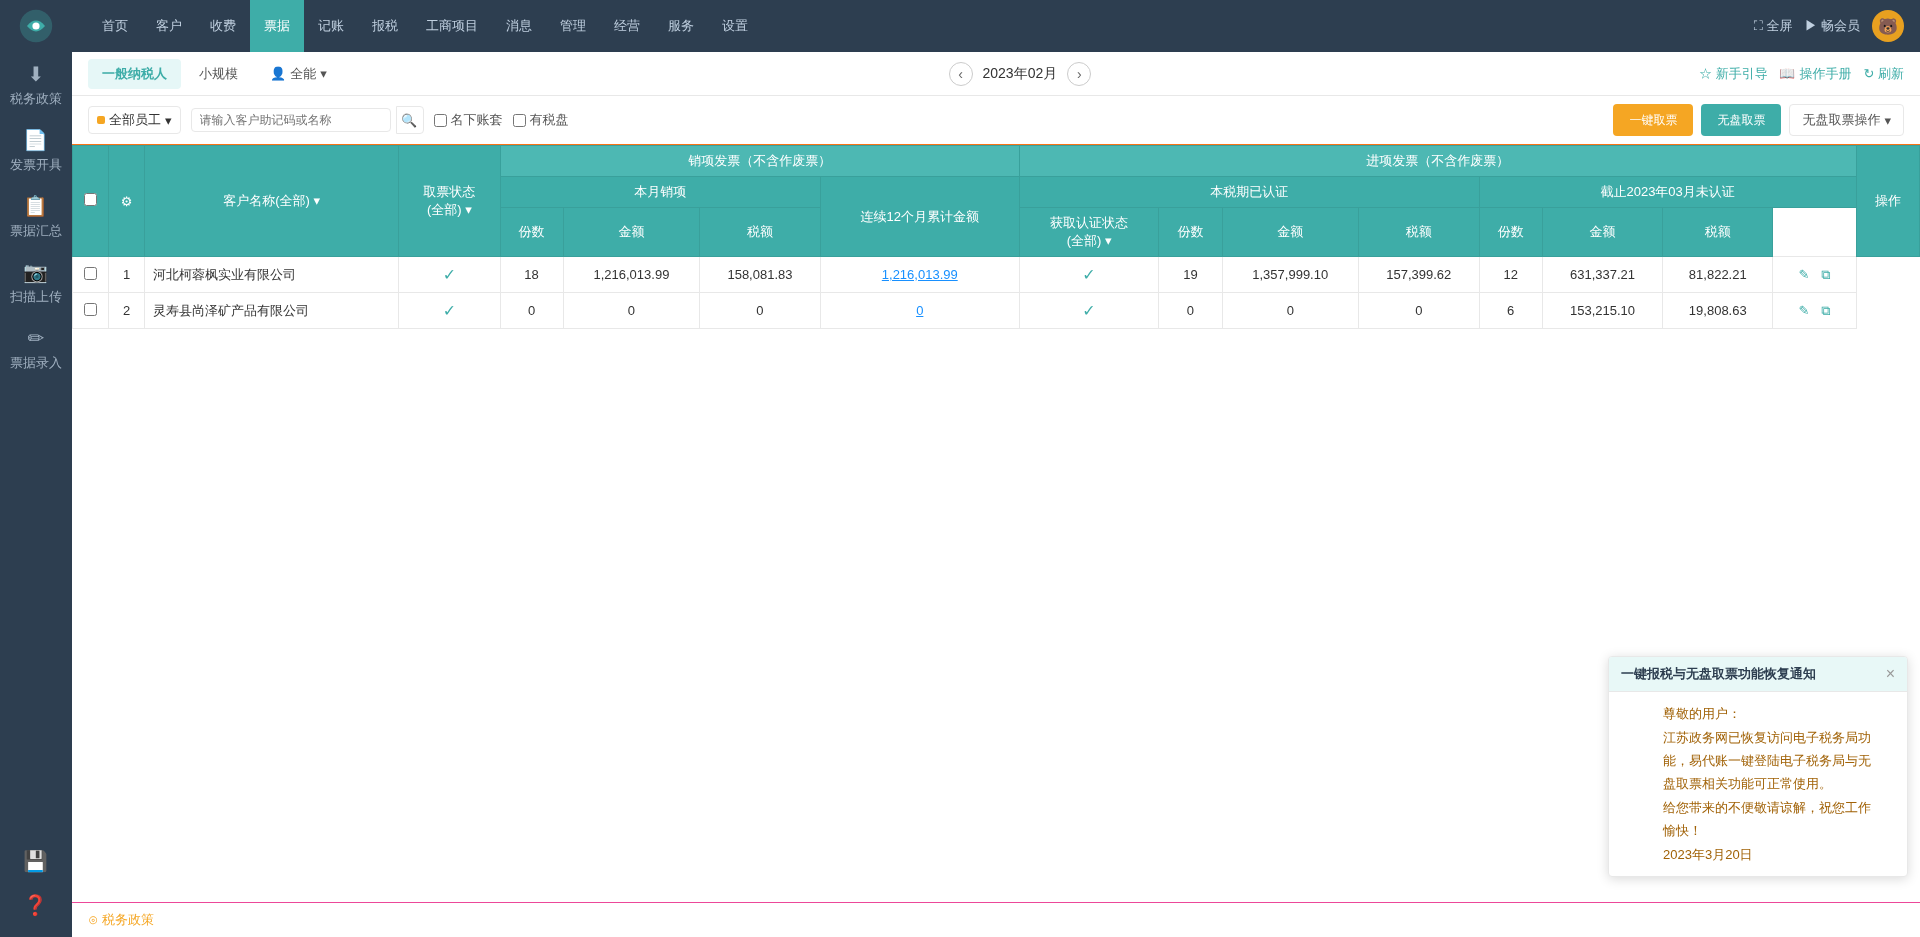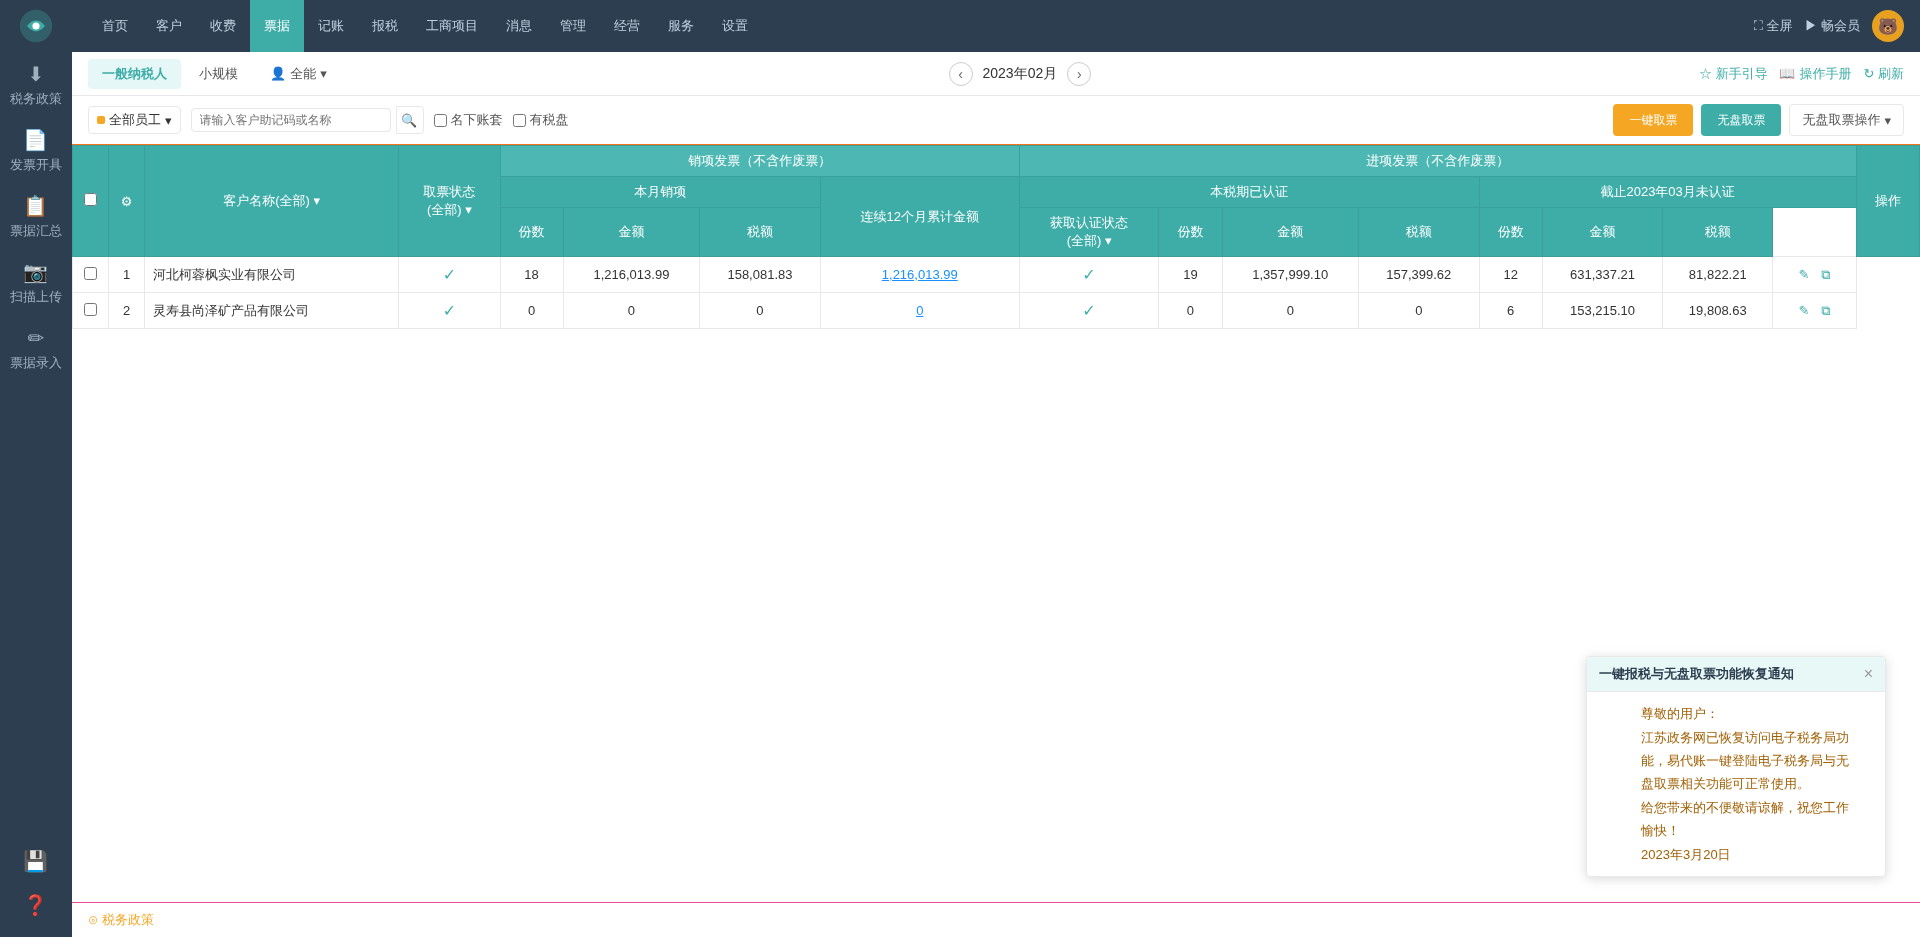--- a/index.html
+++ b/index.html
@@ -287,21 +287,21 @@
       align-items: center;
       font-size: 12px;
       color: #f5a623;
       flex-shrink: 0;
     }
 
     
     .notification-popup {
       position: fixed;
       bottom: 60px;
-      right: 34px;
+      right: 12px;
       width: 300px;
       background: #fff;
       border: 1px solid #e8e8e8;
       border-radius: 4px;
       box-shadow: 0 2px 12px rgba(0,0,0,0.15);
       z-index: 1000;
       overflow: hidden;
     }
     .notification-header {
       background: #e8f8f7;

